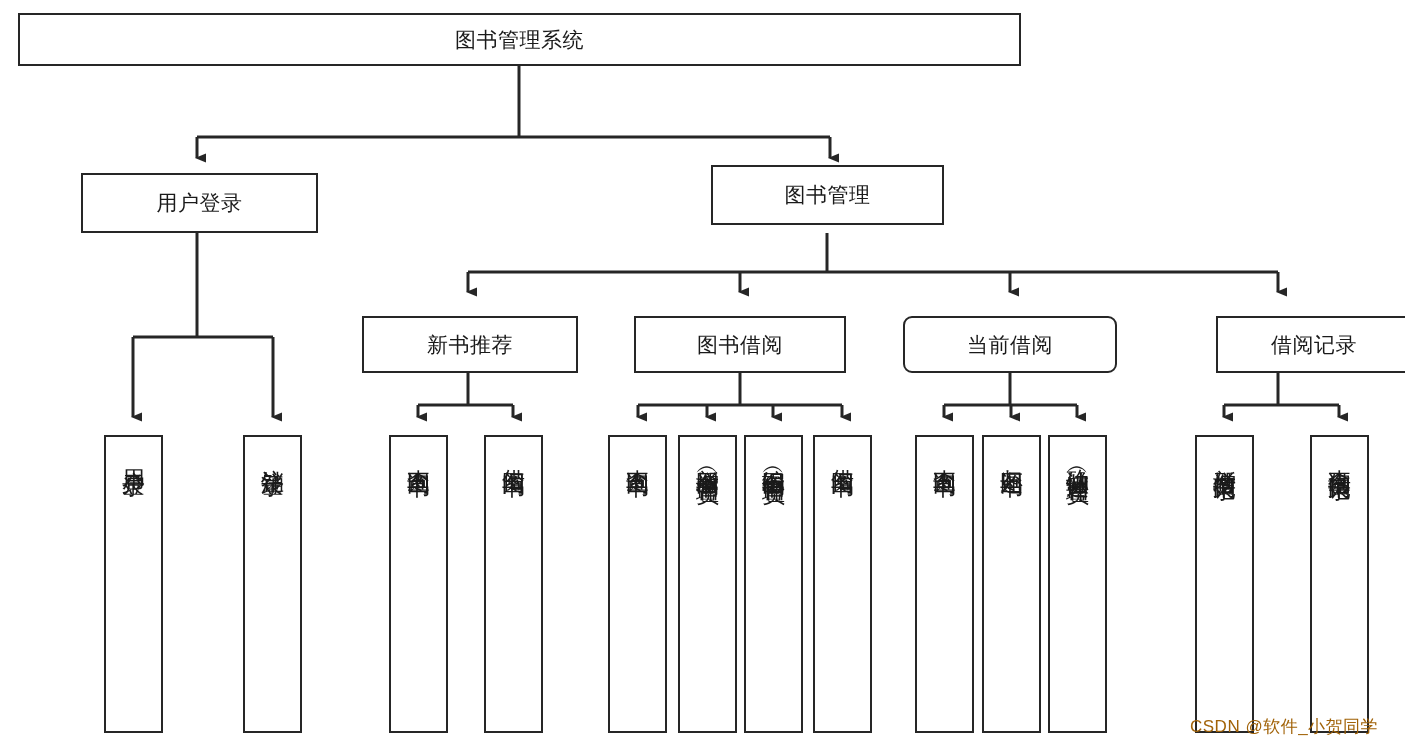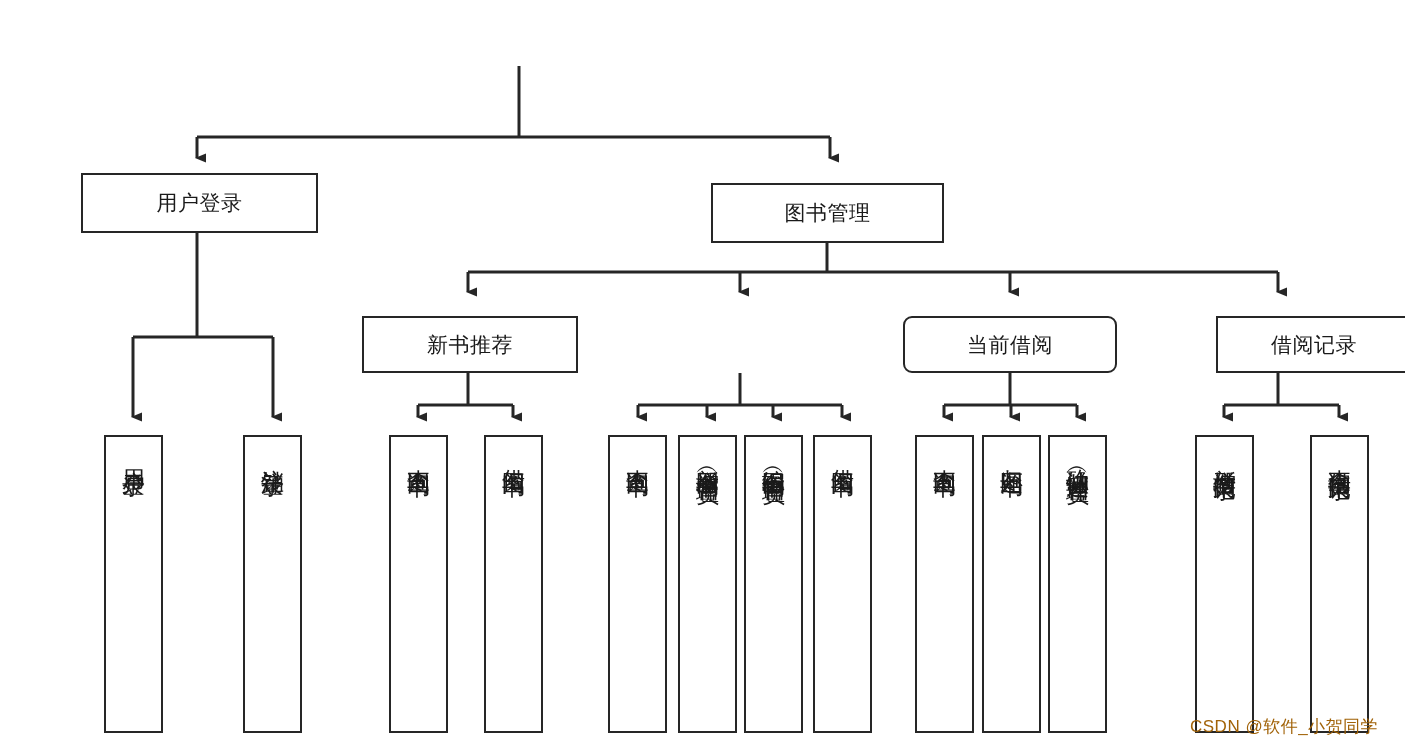--- a/index.html
+++ b/index.html
@@ -114,30 +114,36 @@
       <path d="M1011,405 L1011,417" marker-end="url(#arrow)"></path>
       <path d="M1077,405 L1077,417" marker-end="url(#arrow)"></path>
 
       <path d="M1278,373 L1278,405"></path>
       <path d="M1224,405 L1339,405"></path>
       <path d="M1224,405 L1224,417" marker-end="url(#arrow)"></path>
       <path d="M1339,405 L1339,417" marker-end="url(#arrow)"></path>
     </g>
   </svg>
 
+  <div class="node horiz" style="left:18px; top:13px; width:1003px; height:53px;">
+    <span class="label">图书管理系统</span>
+  </div>
 
   <div class="node horiz" style="left:81px; top:173px; width:237px; height:60px;">
     <span class="label">用户登录</span>
   </div>
-  <div class="node horiz" style="left:711px; top:183px; width:233px; height:60px;">
+  <div class="node horiz" style="left:711px; top:165px; width:233px; height:60px;">
     <span class="label">图书管理</span>
   </div>
 
   <div class="node horiz" style="left:362px; top:316px; width:216px; height:57px;justify-content:center;">
     <span class="label">新书推荐</span>
+  </div>
+  <div class="node horiz" style="left:634px; top:316px; width:212px; height:57px;">
+    <span class="label">图书借阅</span>
   </div>
   <div class="node horiz" style="left:903px; top:316px; width:214px; height:57px;border-radius:9px;">
     <span class="label">当前借阅</span>
   </div>
   <div class="node horiz" style="left:1216px; top:316px; width:196px; height:57px;">
     <span class="label">借阅记录</span>
   </div>
 
   <div class="node vert" style="left:104px; top:435px; width:59px; height:298px;">
     <span class="label">用户登录</span>

